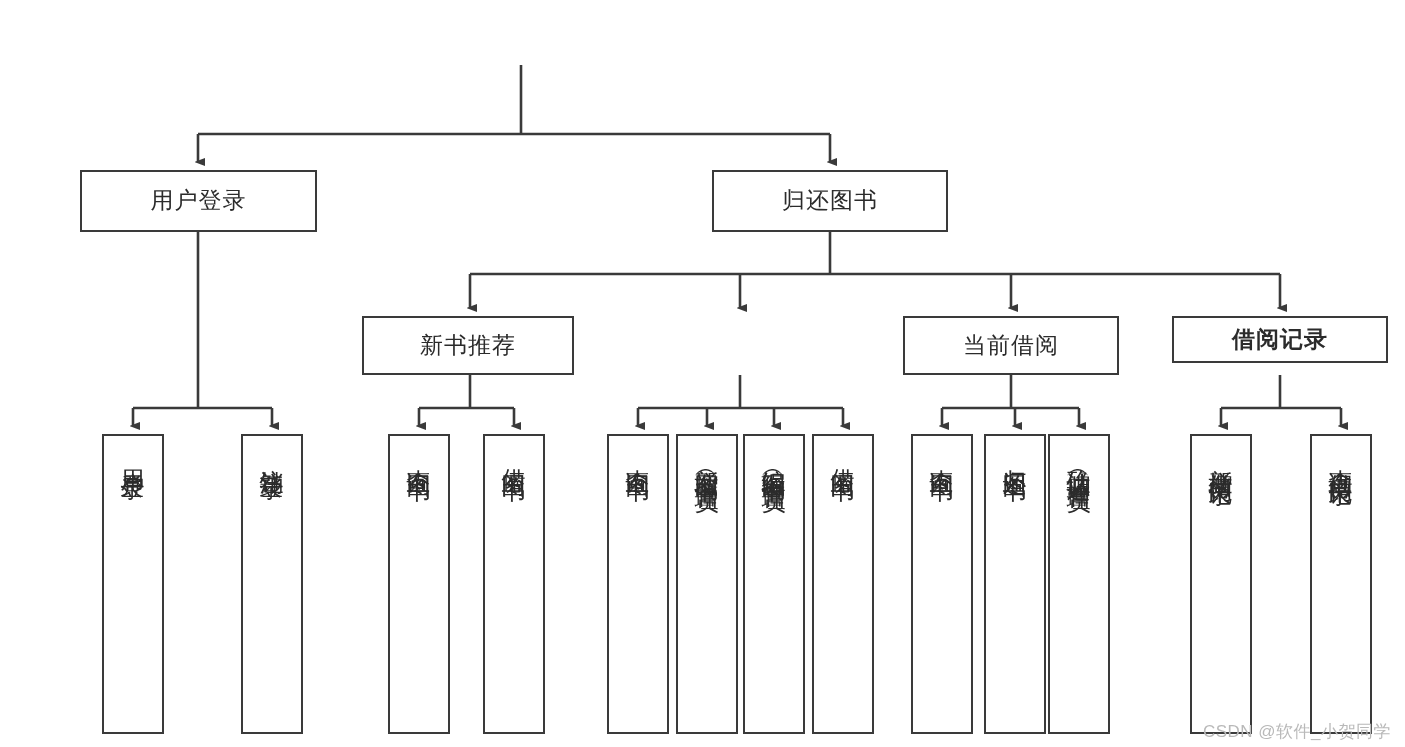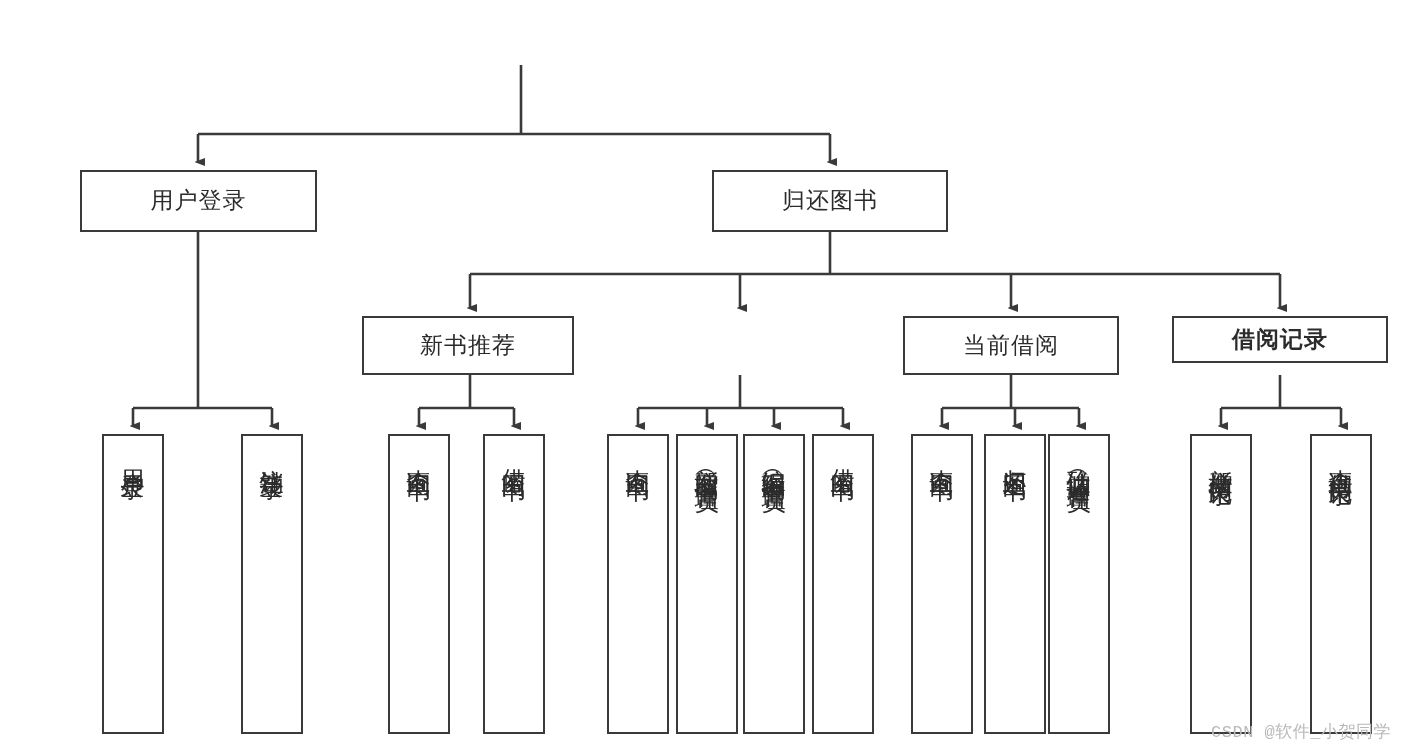--- a/index.html
+++ b/index.html
@@ -177,14 +177,14 @@
   <div class="node vert" id="node-leaf-10" style="left: 1048px; top: 434px; width: 62px; height: 300px;">
     <span class="node-label">确认归还（管理员）</span>
   </div>
   <div class="node vert" id="node-leaf-11" style="left: 1190px; top: 434px; width: 62px; height: 300px;">
     <span class="node-label">新增借阅记录</span>
   </div>
   <div class="node vert" id="node-leaf-12" style="left: 1310px; top: 434px; width: 62px; height: 300px;">
     <span class="node-label">查询借阅记录</span>
   </div>
 
-  <div class="watermark" style="color: rgb(185, 185, 185); font-family: Liberation Mono, monospace;">CSDN @软件_小贺同学</div>
+  <div class="watermark" style="color: rgb(185, 185, 185);">CSDN @软件_小贺同学</div>
 </div>
 
 </body></html>

